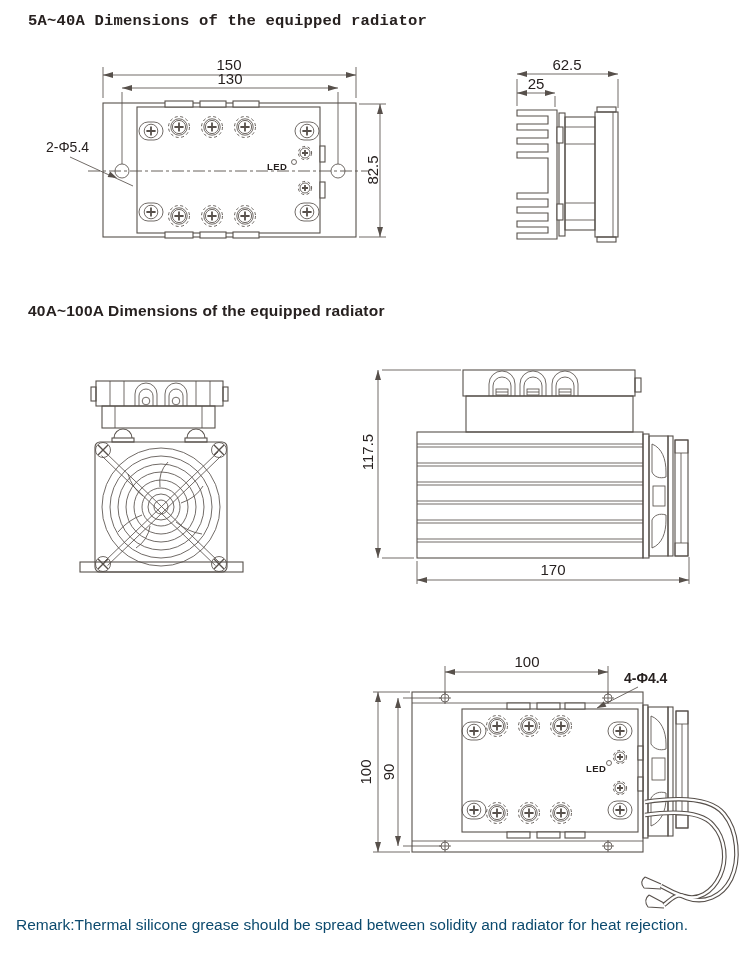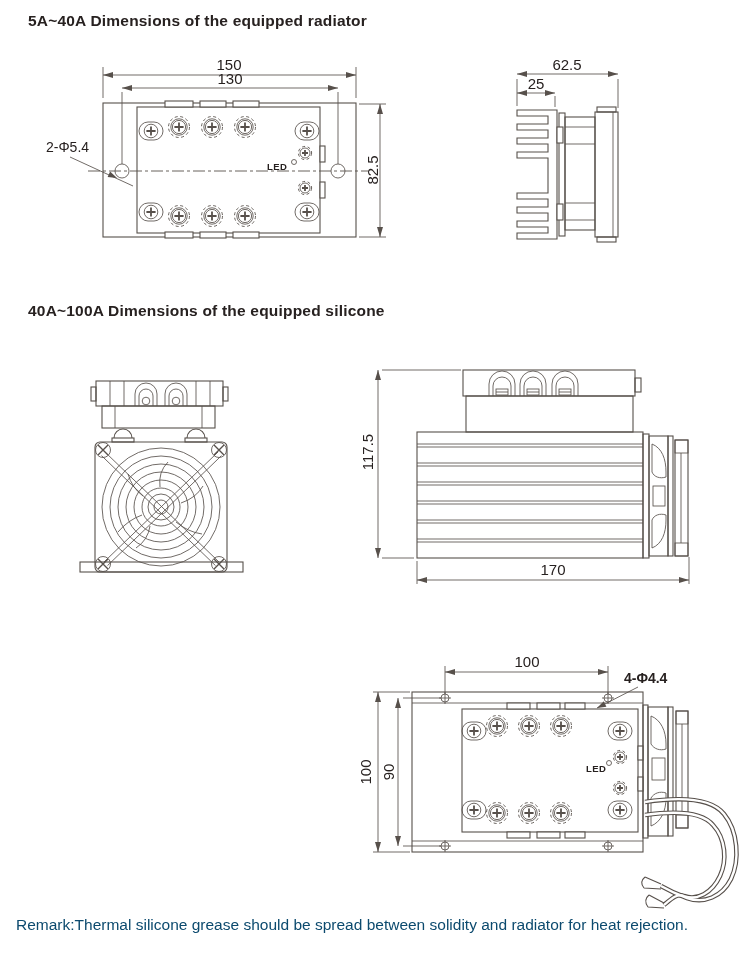--- a/index.html
+++ b/index.html
@@ -22,22 +22,22 @@
   text{fill:#272120;}
   .dimtxt{font-size:15px;}
   .lbltxt{font-size:14px;}
   .ledtxt{font-size:9.5px;font-weight:bold;letter-spacing:.4px;}
 </style>
 </head>
 <body>
 
 <div class="page">
 
-  <div class="sec-title" style="top:12px;">5A~40A Dimensions of the equipped radiator</div>
-  <div class="sec-title" style="top:302px;">40A~100A Dimensions of the equipped silicone</div>
+  <div class="sec-title" style="top:12px;font-family:Liberation Mono, monospace;">5A~40A Dimensions of the equipped radiator</div>
+  <div class="sec-title" style="top:302px;">40A~100A Dimensions of the equipped radiator</div>
 
   <svg class="draw" width="750" height="953" viewBox="0 0 750 953">
     <defs>
       <marker id="arw" markerUnits="userSpaceOnUse" markerWidth="11" markerHeight="7" refX="10" refY="3.5" orient="auto-start-reverse">
         <path d="M0,0.5 L10,3.5 L0,6.5 Z" class="arrfill"></path>
       </marker>
       <g id="scrA">
         <circle r="10.5" class="dash"></circle>
           <circle r="8.2" class="thin"></circle>
           <circle r="6.6" class="thin"></circle>

